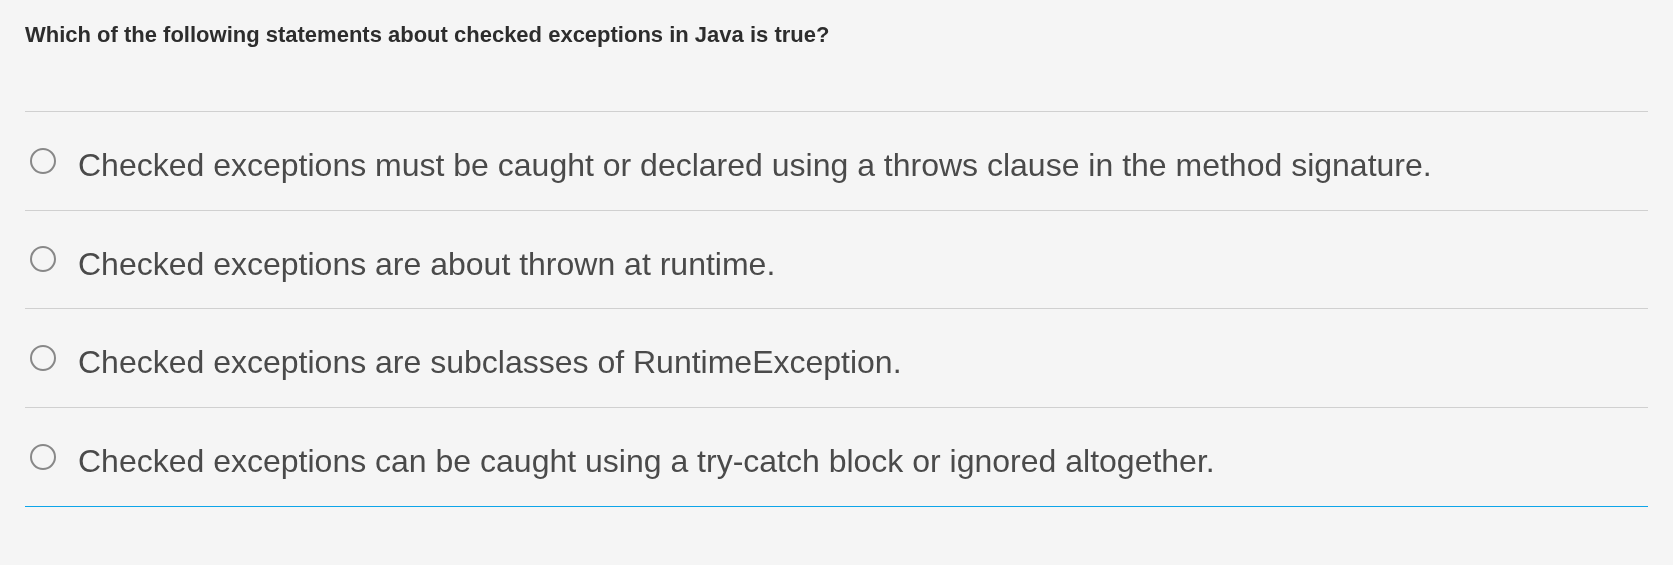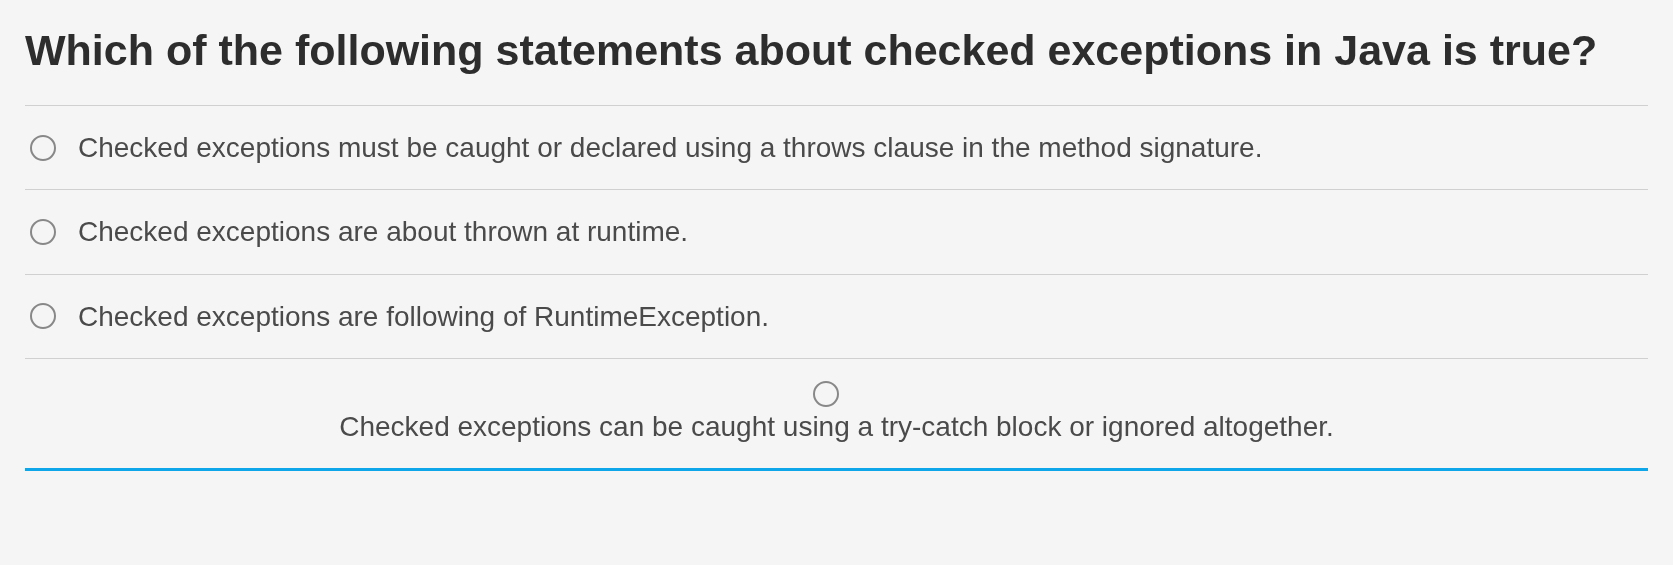--- a/index.html
+++ b/index.html
@@ -13,55 +13,55 @@
       width: 1673px;
       height: 565px;
       overflow: hidden;
     }
     .quiz-container {
       background: #f5f5f5;
       padding: 20px 25px;
       height: 100%;
     }
     .question-text {
-      font-size: 43px;
+      font-size: 22px;
       font-weight: 600;
       color: #2d2d2d;
-      margin-bottom: 25px;
+      margin-bottom: 60px;
       line-height: 1.4;
     }
     .options-list {
       display: flex;
       flex-direction: column;
     }
     .option-row {
       display: flex;
       align-items: center;
       padding: 22px 5px;
       border-top: 1px solid #d0d0d0;
       cursor: pointer;
     }
     .option-row:last-child {
-      border-bottom: 3px solid #0ea5e9;
-      flex-direction: column;
+      border-bottom: 1px solid #0ea5e9;
     }
     .radio-circle {
       width: 26px;
       height: 26px;
       border: 2px solid #888;
       border-radius: 50%;
       margin-right: 22px;
       flex-shrink: 0;
       background: transparent;
     }
     .option-label {
-      font-size: 28px;
+      font-size: 32px;
       color: #4a4a4a;
       font-weight: 400;
       line-height: 1.4;
+      margin-top: 9px;
     }
   </style>
 </head>
 <body>
 
 <div class="quiz-container">
   <h1 class="question-text">Which of the following statements about checked exceptions in Java is true?</h1>
 
   <div class="options-list">
 
@@ -70,21 +70,21 @@
       <span class="option-label">Checked exceptions must be caught or declared using a throws clause in the method signature.</span>
     </div>
 
     <div class="option-row">
       <div class="radio-circle"></div>
       <span class="option-label">Checked exceptions are about thrown at runtime.</span>
     </div>
 
     <div class="option-row">
       <div class="radio-circle"></div>
-      <span class="option-label">Checked exceptions are following of RuntimeException.</span>
+      <span class="option-label">Checked exceptions are subclasses of RuntimeException.</span>
     </div>
 
     <div class="option-row">
       <div class="radio-circle"></div>
       <span class="option-label">Checked exceptions can be caught using a try-catch block or ignored altogether.</span>
     </div>
 
   </div>
 </div>
 

